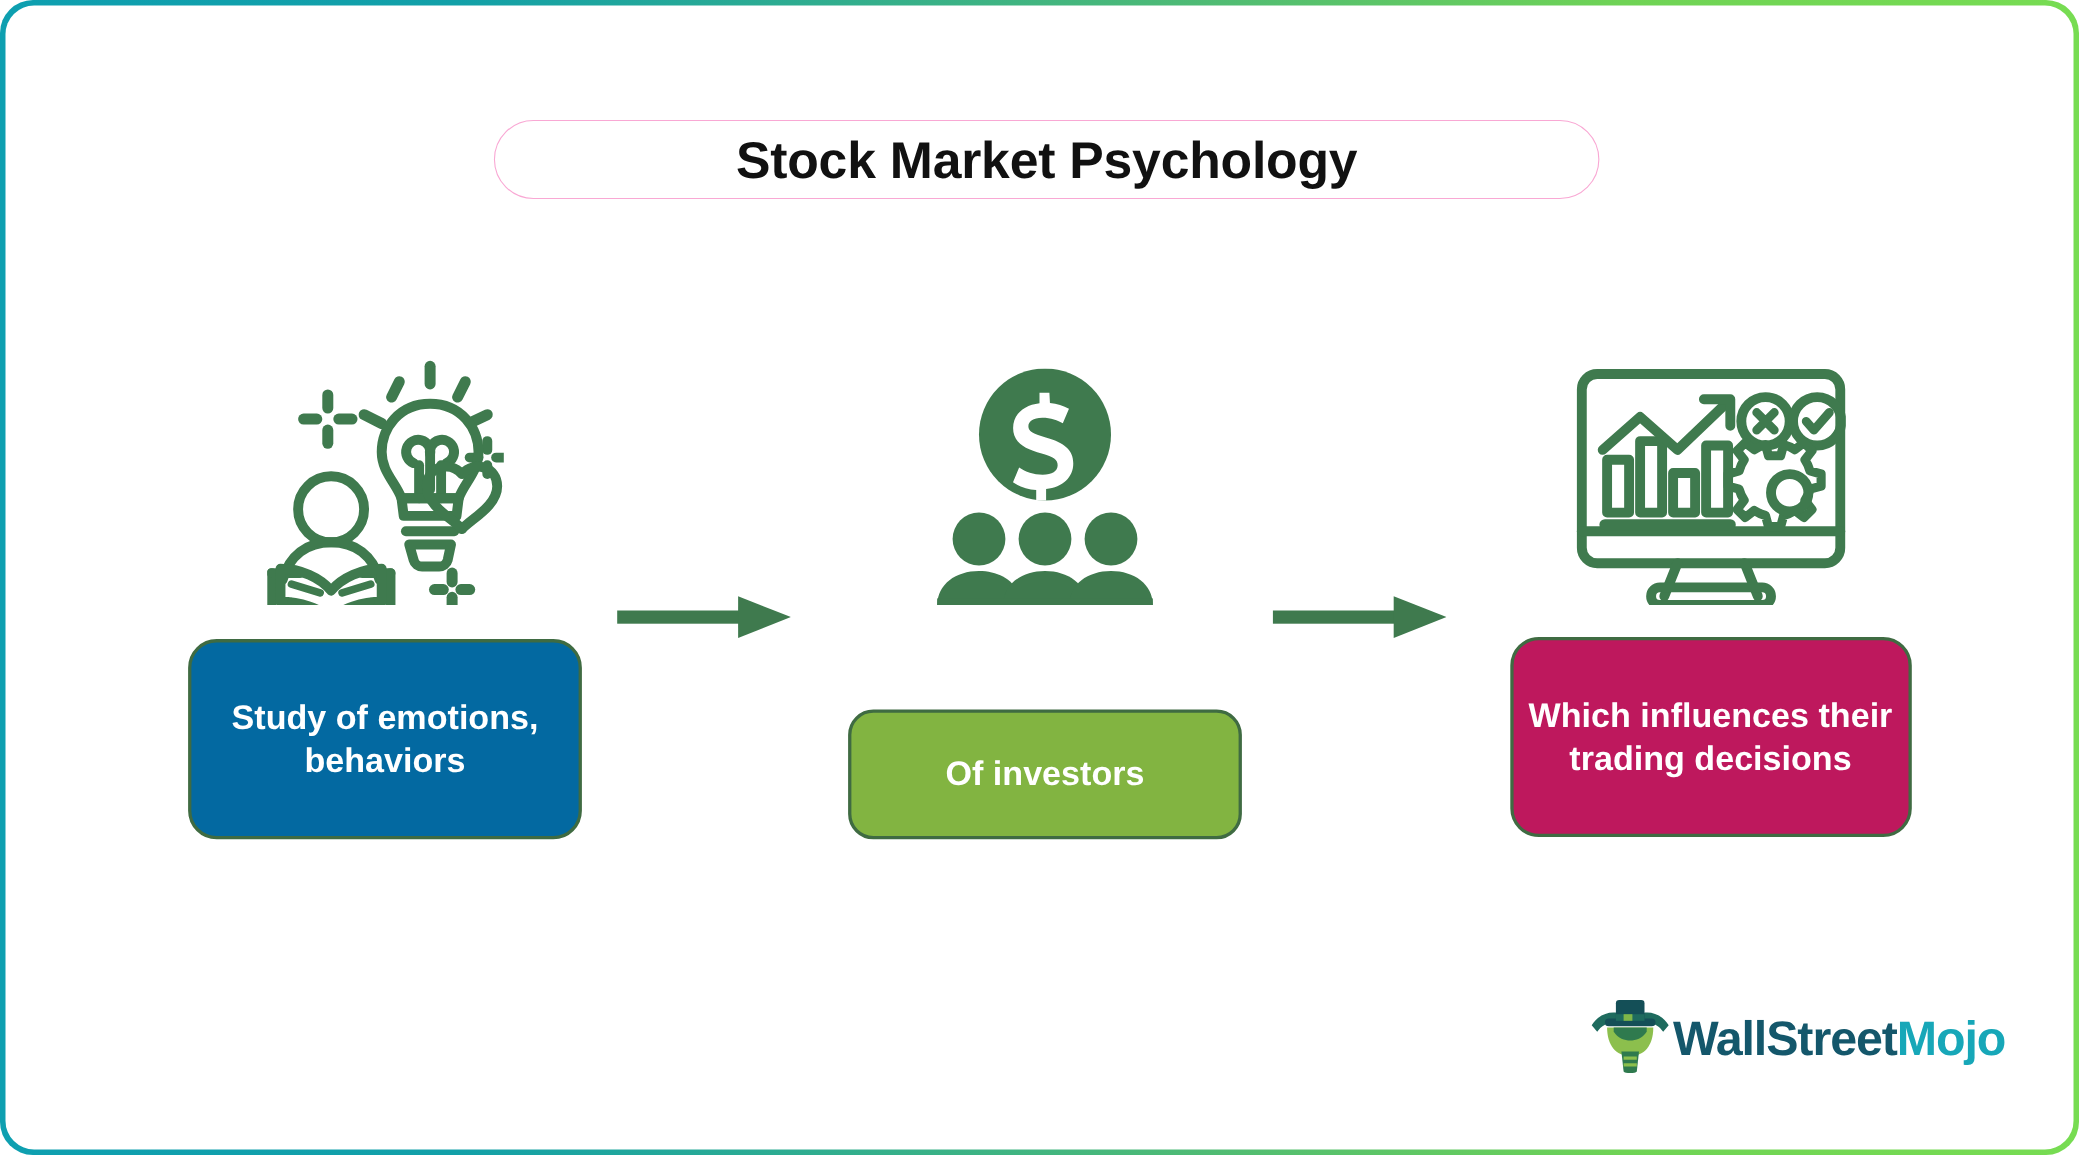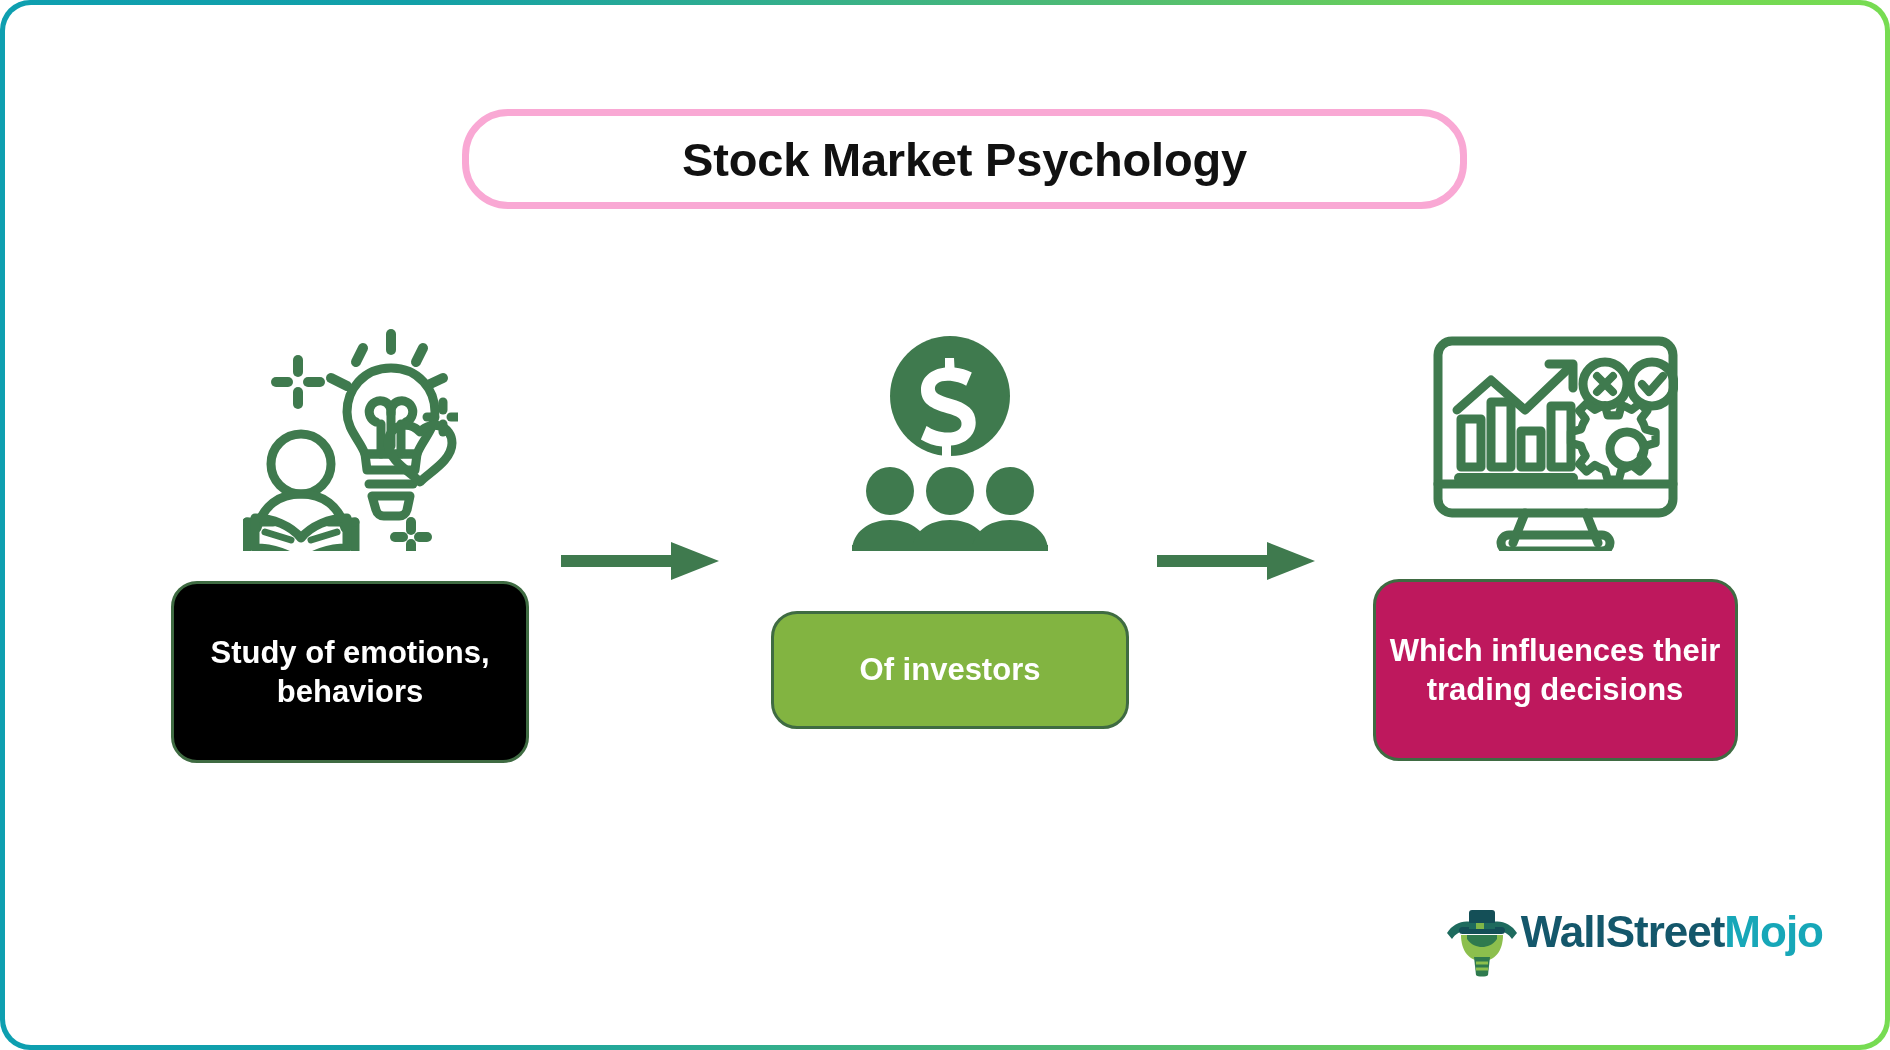--- a/index.html
+++ b/index.html
@@ -29,26 +29,26 @@
     width: 100%;
     height: 100%;
     background: #ffffff;
     border-radius: 26px;
     overflow: hidden;
   }
 
   
   #title-pill {
     position: absolute;
-    left: 457px;
+    left: 444px;
     top: 104px;
     width: 1005px;
-    height: 100px;
+    height: 72px;
     box-sizing: border-box;
-    border: 7px solid #f9a8d4;
+    border: 1px solid #f9a8d4;
     border-radius: 46px;
     background: #ffffff;
     display: flex;
     align-items: center;
     justify-content: center;
   }
   #title-text {
     font-size: 47px;
     font-weight: bold;
     color: #111111;
@@ -85,30 +85,31 @@
     display: flex;
     align-items: center;
     justify-content: center;
     text-align: center;
     line-height: 1.26;
     padding: 10px 14px;
   }
   #label-1 {
     width: 358px;
     height: 182px;
-    background: #000000;
+    background: #0369a1;
     font-size: 31px;
     margin-top: 26px;
   }
   #label-2 {
     width: 358px;
     height: 118px;
     background: #82b441;
     font-size: 31px;
-    margin-top: 56px;
+    margin-top: 90px;
+    border-radius: 23px;
   }
   #label-3 {
     width: 365px;
     height: 182px;
     background: #be185d;
     font-size: 31px;
     margin-top: 24px;
   }
 
   
@@ -118,21 +119,21 @@
   }
   #arrow-1 { left: 556px; }
   #arrow-2 { left: 1152px; }
 
   
   #brand-logo {
     position: absolute;
     right: 62px;
     bottom: 62px;
     display: flex;
-    align-items: flex-start;
+    align-items: center;
   }
   #brand-wordmark {
     font-size: 44px;
     font-weight: bold;
     letter-spacing: -1px;
     white-space: nowrap;
   }
   #brand-part-wallstreet { color: #14576b; }
   #brand-part-mojo { color: #17a7b8; }
 </style>

